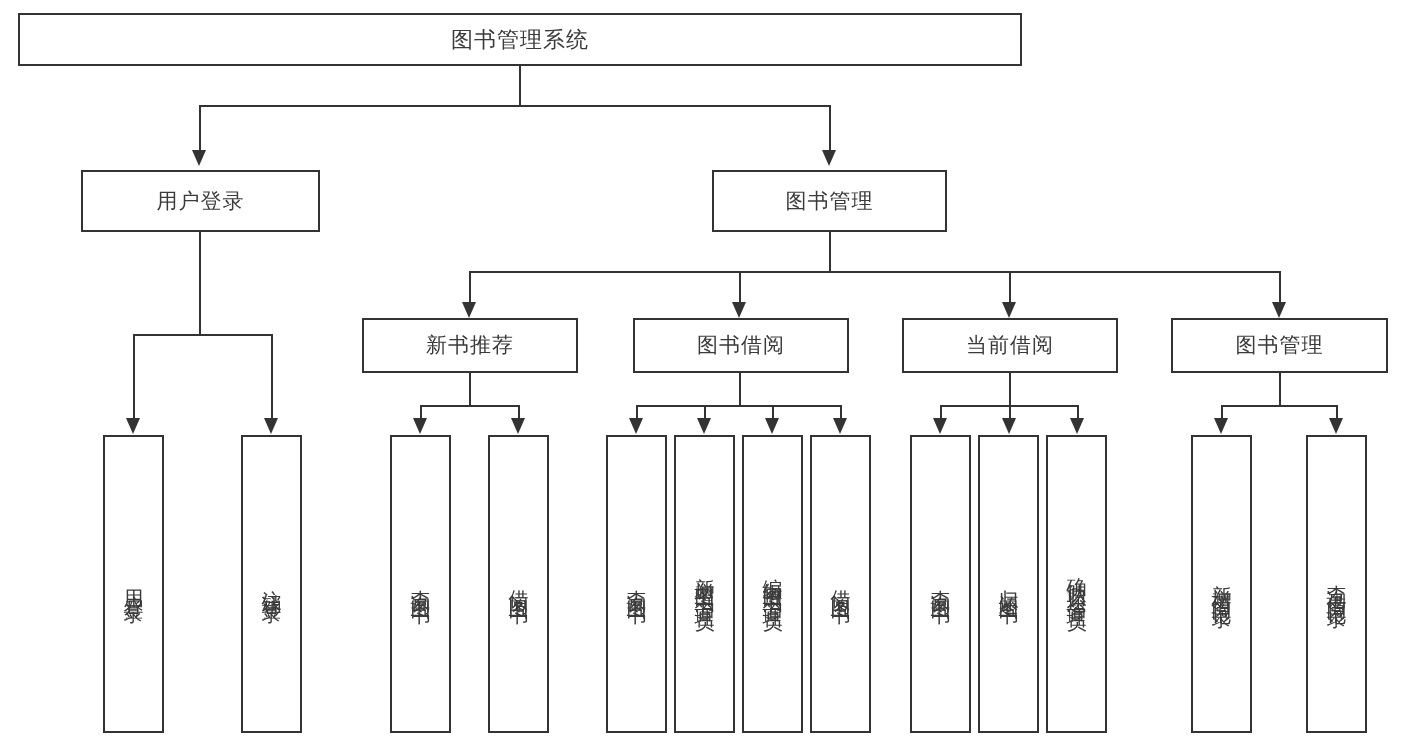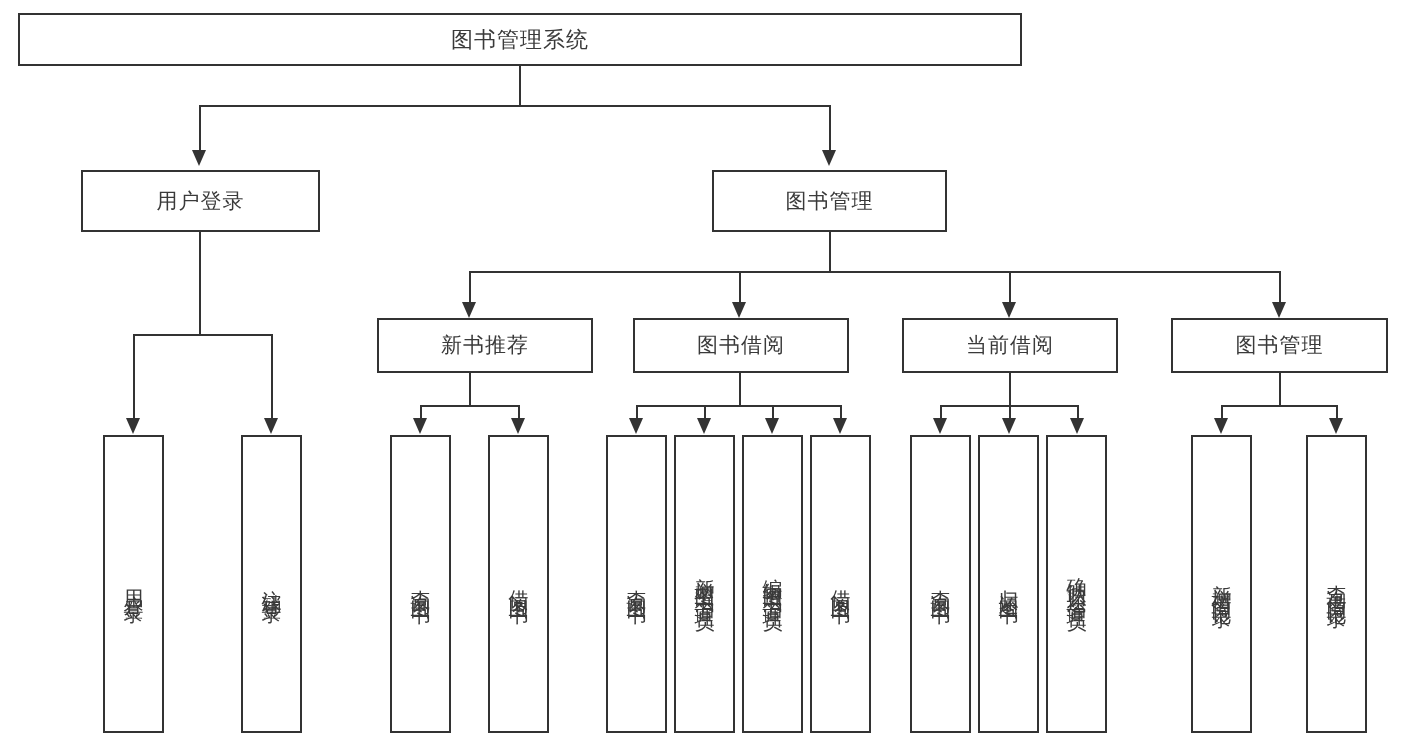--- a/index.html
+++ b/index.html
@@ -115,21 +115,21 @@
 
   <div class="edge v" style="left:469px; top:271px; height:33px;"></div>
   <div class="arrow" style="left:462px; top:302px;"></div>
   <div class="edge v" style="left:739px; top:271px; height:33px;"></div>
   <div class="arrow" style="left:732px; top:302px;"></div>
   <div class="edge v" style="left:1009px; top:271px; height:33px;"></div>
   <div class="arrow" style="left:1002px; top:302px;"></div>
   <div class="edge v" style="left:1279px; top:271px; height:33px;"></div>
   <div class="arrow" style="left:1272px; top:302px;"></div>
 
-  <div class="node lvl3" style="left:362px; top:318px; width:216px; height:55px;margin-left:15px;">
+  <div class="node lvl3" style="left:362px; top:318px; width:216px; height:55px;">
     <span class="label">新书推荐</span>
   </div>
   <div class="node lvl3" style="left:902px; top:318px; width:216px; height:55px;">
     <span class="label">当前借阅</span>
   </div>
   <div class="node lvl3" style="left:633px; top:318px; width:216px; height:55px;">
     <span class="label">图书借阅</span>
   </div>
   <div class="node lvl3" style="left:1171px; top:318px; width:217px; height:55px;">
     <span class="label">图书管理</span>

